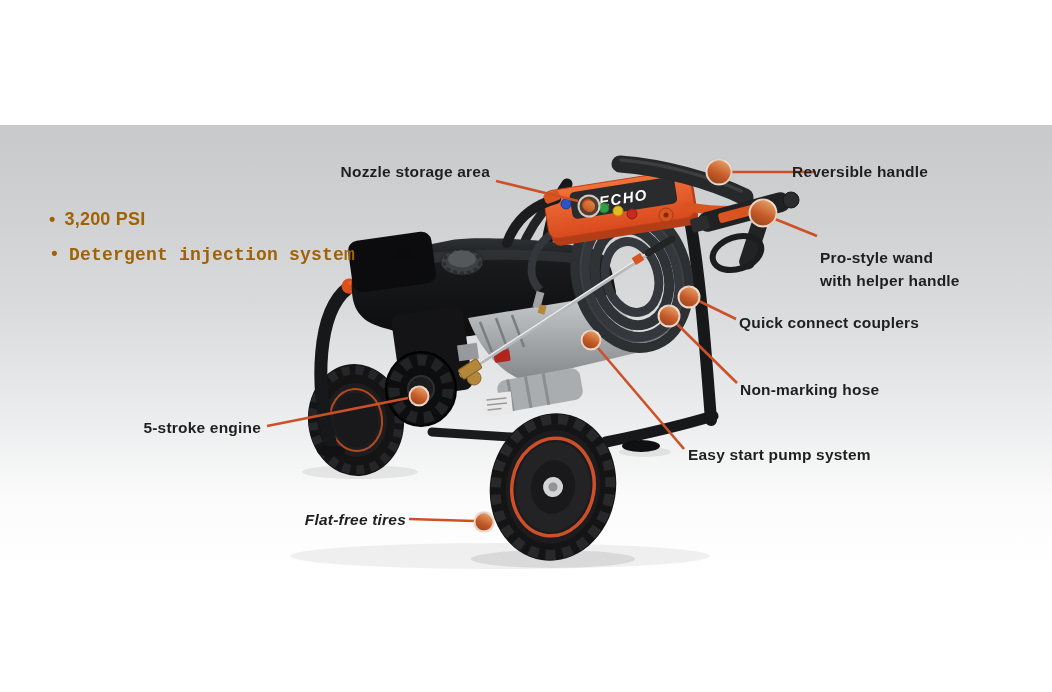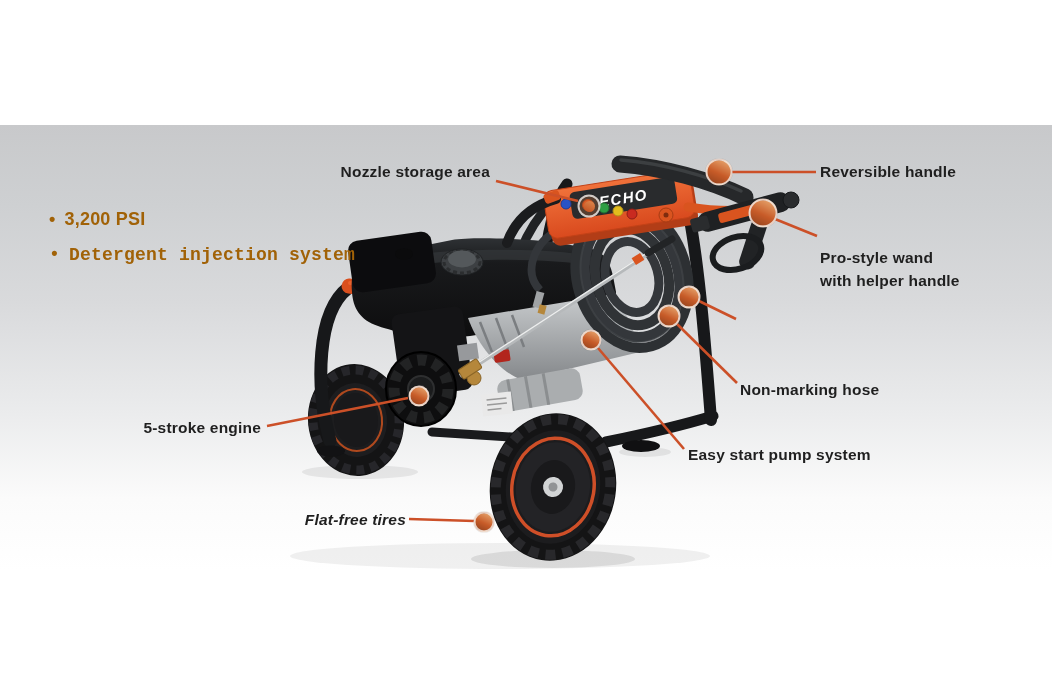--- a/index.html
+++ b/index.html
@@ -240,23 +240,24 @@
     </div>
   <div class="marker" style="left:719px;top:172px;width:27px;height:27px;"></div>
   <div class="marker" style="left:763px;top:213px;width:29px;height:29px;"></div>
   <div class="marker" style="left:689px;top:297px;width:23px;height:23px;"></div>
   <div class="marker" style="left:669px;top:316px;width:23px;height:23px;"></div>
   <div class="marker" style="left:591px;top:340px;width:21px;height:21px;"></div>
   <div class="marker" style="left:419px;top:396px;width:21px;height:21px;"></div>
   <div class="marker" style="left:484px;top:522px;width:21px;height:21px;"></div>
 
   <div class="label label--right" style="right:562px;top:163px;">Nozzle storage area</div>
-  <div class="label" style="left:820px;top:163px;">Reversible handle</div>
+  <div class="label" style="left:792px;top:163px;">Reversible handle</div>
   <div class="label label--multiline" style="left:820px;top:226px;">Pro-style wand
 with helper handle</div>
+  <div class="label" style="left:739px;top:314px;">Quick connect couplers</div>
   <div class="label" style="left:740px;top:381px;">Non-marking hose</div>
   <div class="label" style="left:688px;top:446px;">Easy start pump system</div>
   <div class="label label--right" style="right:791px;top:419px;">5-stroke engine</div>
   <div class="label label--right" style="right:646px;top:511px;font-style:italic;">Flat-free tires</div>
 
   <div class="spec" style="top:209px;">
     <span class="bullet">•</span><span>3,200 PSI</span>
   </div>
   <div class="spec" style="top:245px;font-family:Liberation Mono, monospace;">
     <span class="bullet">•</span><span>Detergent injection system</span>

